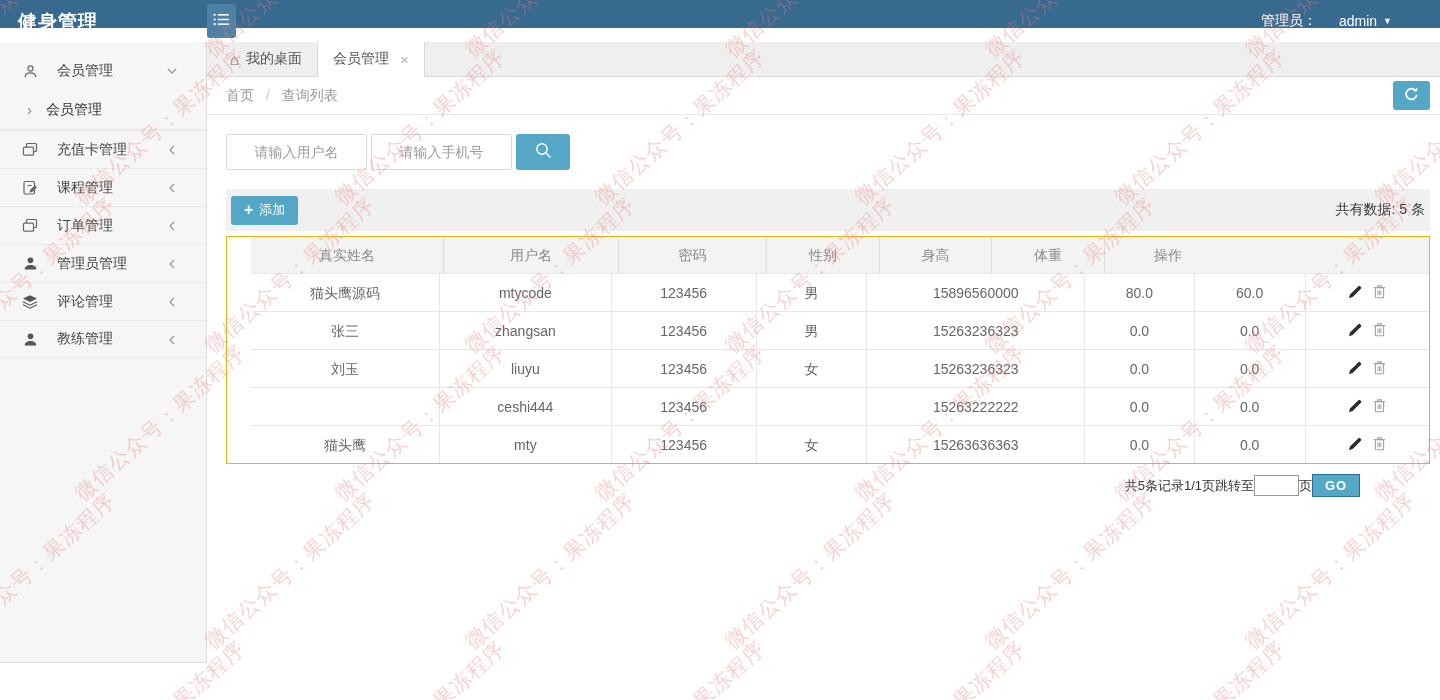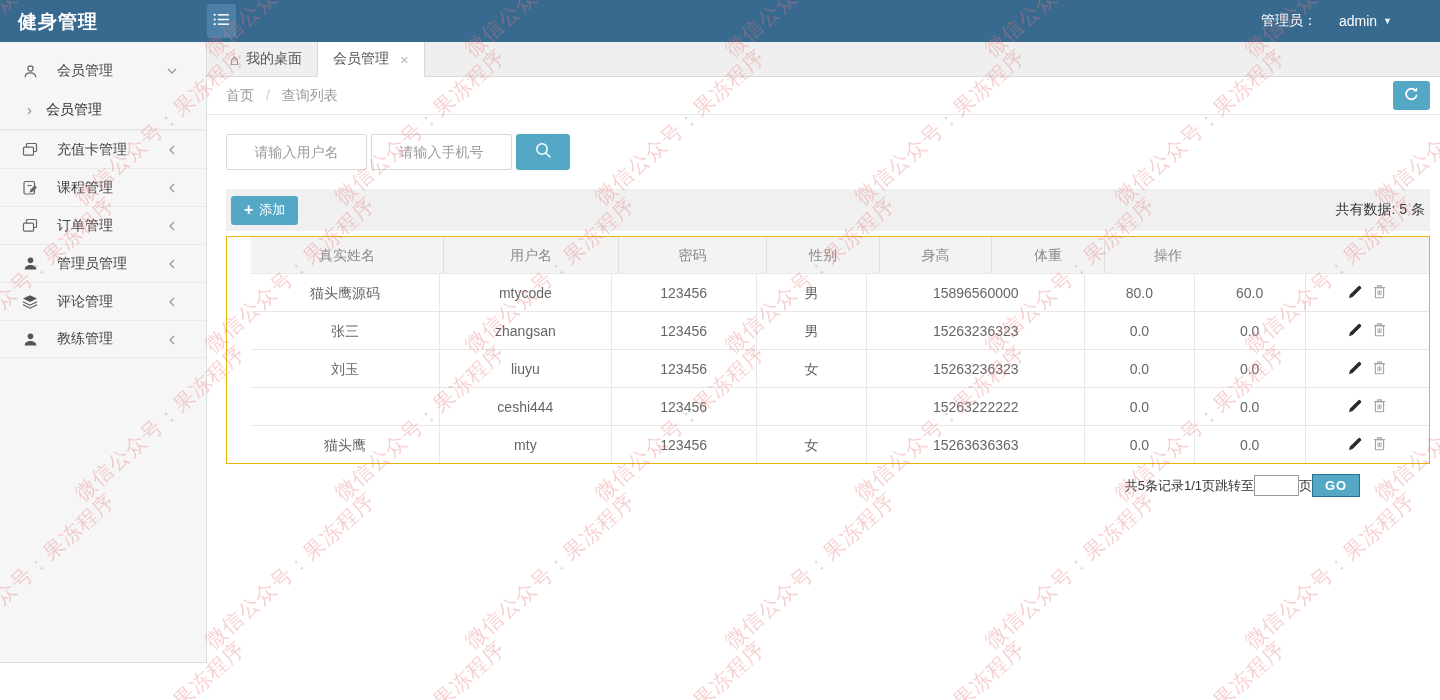--- a/index.html
+++ b/index.html
@@ -1,21 +1,21 @@
 <!DOCTYPE html>
 <html><head>
 <meta charset="utf-8">
 <style>
   * { margin:0; padding:0; box-sizing:border-box; }
   html,body { width:1440px; height:700px; overflow:hidden; }
   body { font-family:"Liberation Sans","DejaVu Sans",sans-serif; background:#fff; }
   .screen { position:relative; width:1440px; height:700px; overflow:hidden; background:#fff; }
 
   
-  .hdr { position:absolute; left:0; top:0; width:1440px; height:42px; background:#38698f; }
+  .hdr { position:absolute; left:0; top:0; width:1440px; height:28px; background:#38698f; }
   .hdr .logo { position:absolute; left:18px; top:9px; color:#fff; font-size:19px; font-weight:bold; letter-spacing:1px; }
   .burger { position:absolute; left:207px; top:4px; width:29px; height:34px; background:#4d80a6; border:none; border-radius:3px; cursor:pointer; display:flex; align-items:center; justify-content:center; }
   .admin { position:absolute; right:48px; top:0; height:42px; display:flex; align-items:center; gap:22px; color:#fff; font-size:14px; }
   .admin-name { display:flex; align-items:center; gap:6px; cursor:pointer; }
   .admin .caret { font-size:9px; color:#eef4f8; }
 
   
   .side { position:absolute; left:0; top:42px; width:207px; height:621px; background:#f6f6f6; border-right:1px solid #ddd; border-bottom:1px solid #ddd; }
   .side-item { position:relative; height:38px; display:flex; align-items:center; padding-left:22px; color:#444; font-size:14px; cursor:pointer; border-top:1px solid #e9e9e9; }
   .side-item:first-child { border-top:none; margin-top:10px; }

